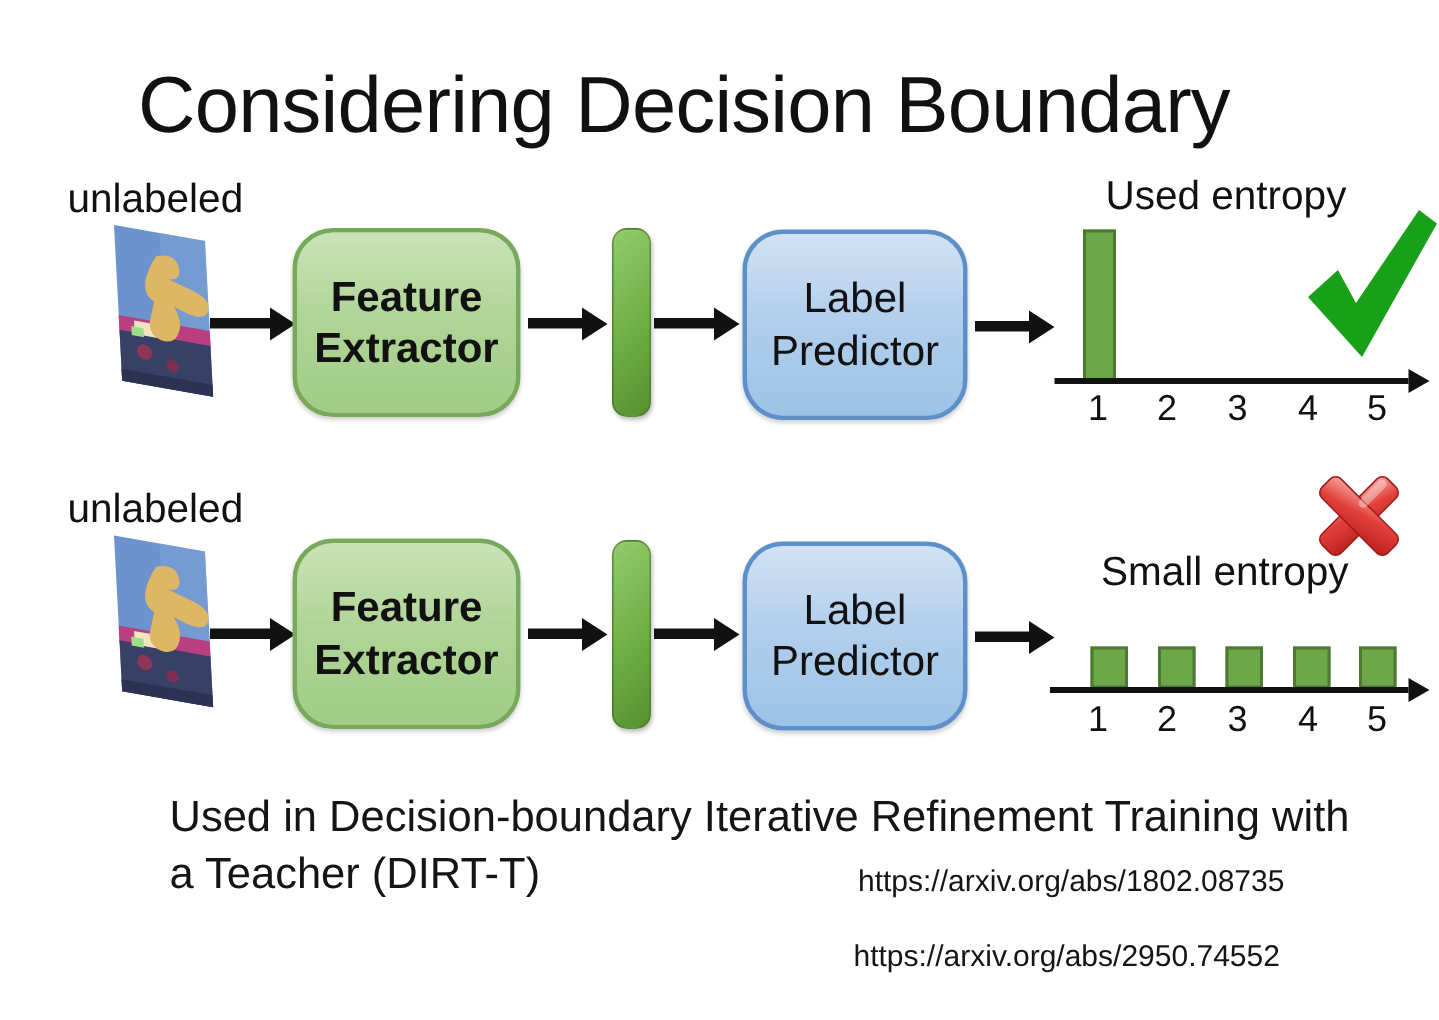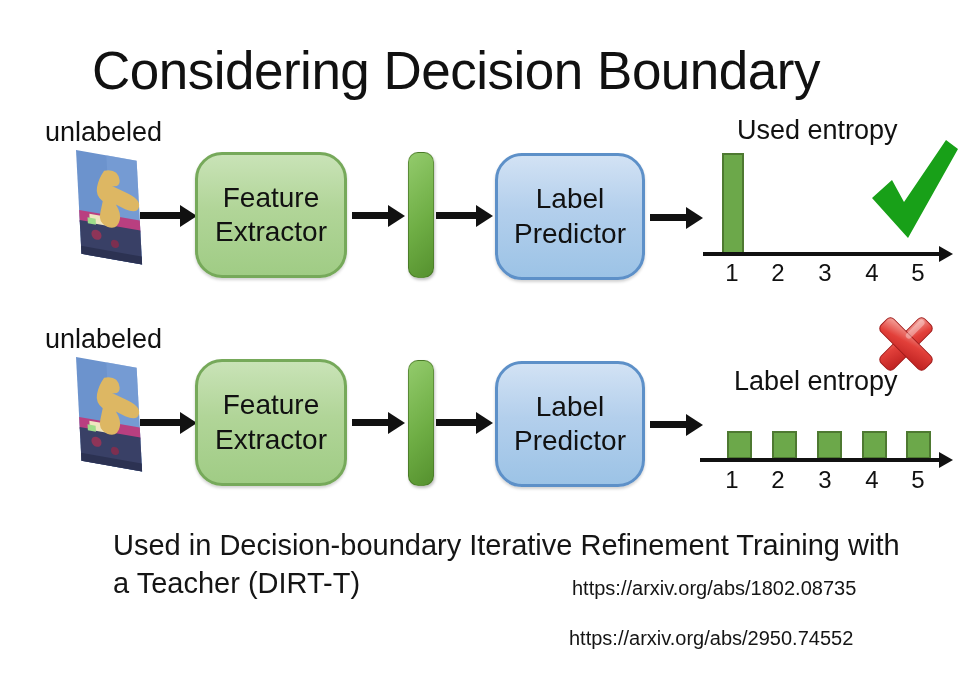--- a/index.html
+++ b/index.html
@@ -14,20 +14,21 @@
   .small-label{font-size:27px;color:#111;}
   .entropy-label{font-size:27px;color:#111;white-space:nowrap;}
   .box{
     display:flex;align-items:center;justify-content:center;text-align:center;
     font-size:28px;line-height:1.22;border-radius:27px;color:#111;
   }
   .box.green{
     background:linear-gradient(180deg,#c9e3b7 0%,#b1d598 45%,#a0cc85 100%);
     border:3px solid #76a95a;
     box-shadow:0 2px 3px rgba(0,0,0,0.18);
+    font-weight:bold;
   }
   .box.blue{
     background:linear-gradient(180deg,#d2e2f4 0%,#b3cfec 45%,#9cc3e6 100%);
     border:3px solid #5d90c8;
     box-shadow:0 2px 3px rgba(0,0,0,0.18);
   }
   .pill{
     width:24px;border-radius:10px;
     background:linear-gradient(135deg,#93cb6c 0%,#6fae45 55%,#55912e 100%);
     border:1px solid rgba(60,100,30,0.55);
@@ -146,21 +147,21 @@
         <stop offset="1" stop-color="#bc1f1f"></stop>
       </linearGradient>
     </defs>
     <g transform="rotate(45 34 34)">
       <rect x="25" y="3" width="18" height="62" rx="5" fill="url(#xg)" stroke="#9e1a1a" stroke-width="1"></rect>
       <rect x="3" y="25" width="62" height="18" rx="5" fill="url(#xg)" stroke="#9e1a1a" stroke-width="1"></rect>
       <rect x="27" y="5" width="6" height="24" rx="3" fill="#ffffff" opacity="0.35"></rect>
     </g>
   </svg>
 
-  <div class="abs entropy-label" style="left:734px;top:366px;">Label entropy</div>
+  <div class="abs entropy-label" style="left:734px;top:366px;">Small entropy</div>
   <div class="abs cbar" style="left:727px;top:431px;width:25px;height:28px;"></div>
   <div class="abs cbar" style="left:772px;top:431px;width:25px;height:28px;"></div>
   <div class="abs cbar" style="left:817px;top:431px;width:25px;height:28px;"></div>
   <div class="abs cbar" style="left:862px;top:431px;width:25px;height:28px;"></div>
   <div class="abs cbar" style="left:906px;top:431px;width:25px;height:28px;"></div>
   <div class="abs axis" style="left:700px;top:458px;width:239px;"></div>
   <div class="abs tick" style="left:717px;top:466px;">1</div>
   <div class="abs tick" style="left:763px;top:466px;">2</div>
   <div class="abs tick" style="left:810px;top:466px;">3</div>
   <div class="abs tick" style="left:857px;top:466px;">4</div>

